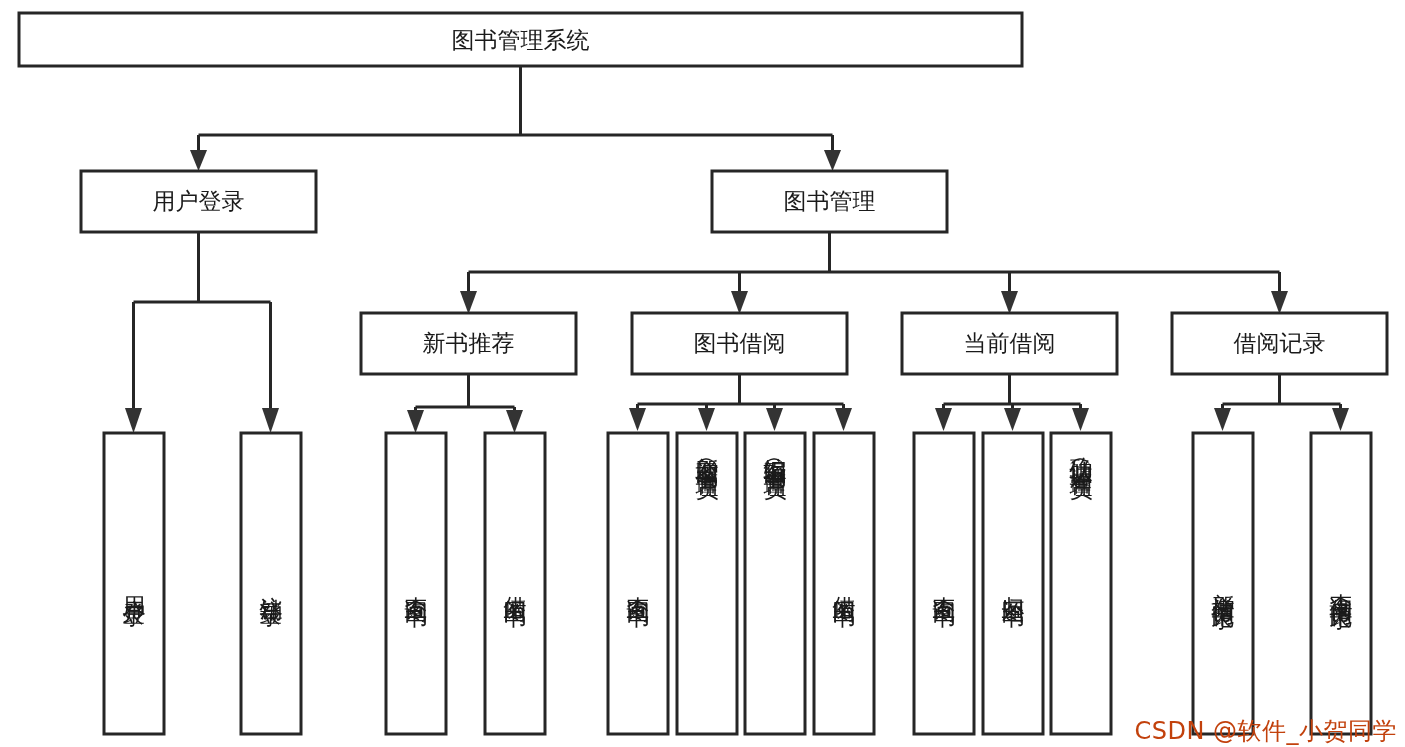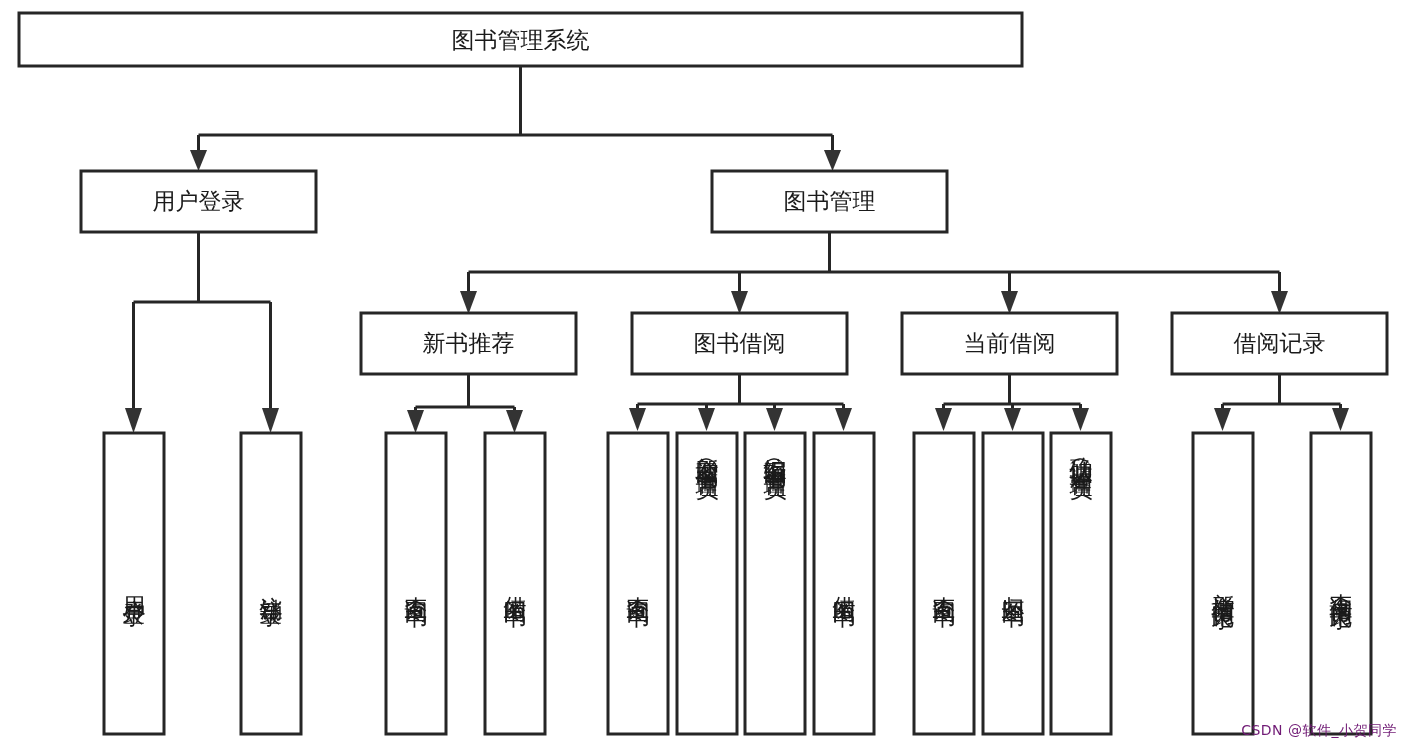--- a/index.html
+++ b/index.html
@@ -59,24 +59,24 @@
     font-family: "DejaVu Sans", "Liberation Sans", sans-serif;
     font-size: 23px;
     line-height: 1.18;
     color: #1a1a1a;
     letter-spacing: 3px;
     white-space: nowrap;
   }
   #watermark {
     position: absolute;
     right: 8px;
-    bottom: 7px;
-    font-family: "DejaVu Sans", "Liberation Sans", sans-serif;
-    font-size: 14px;
-    color: #701a75;
+    bottom: 0;
+    font-family: "DejaVu Sans", "Liberation Sans", sans-serif;
+    font-size: 24px;
+    color: #c2410c;
     letter-spacing: 0.5px;
     white-space: nowrap;
   }
 </style>
 </head>
 <body>
 
 <div id="diagram-root">
 
   <svg id="flow" viewBox="0 0 1405 747">

